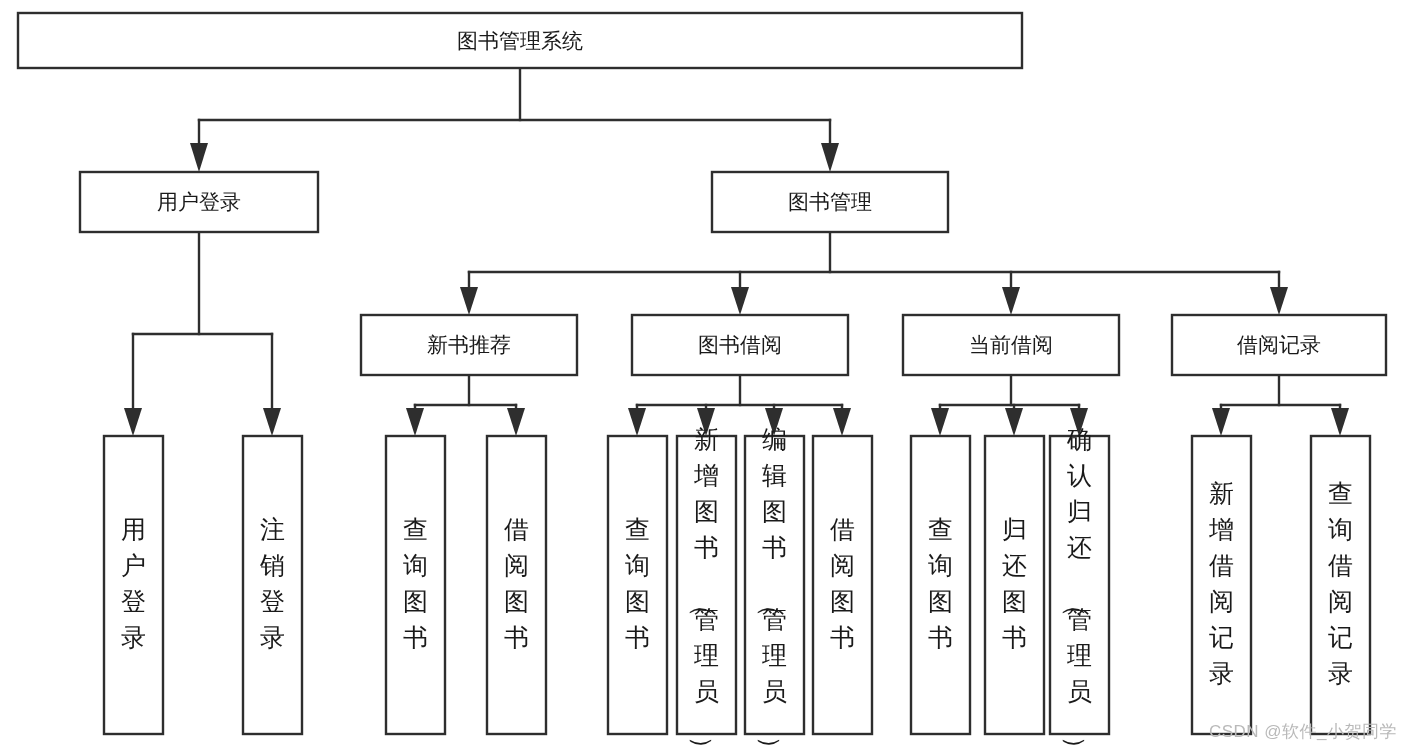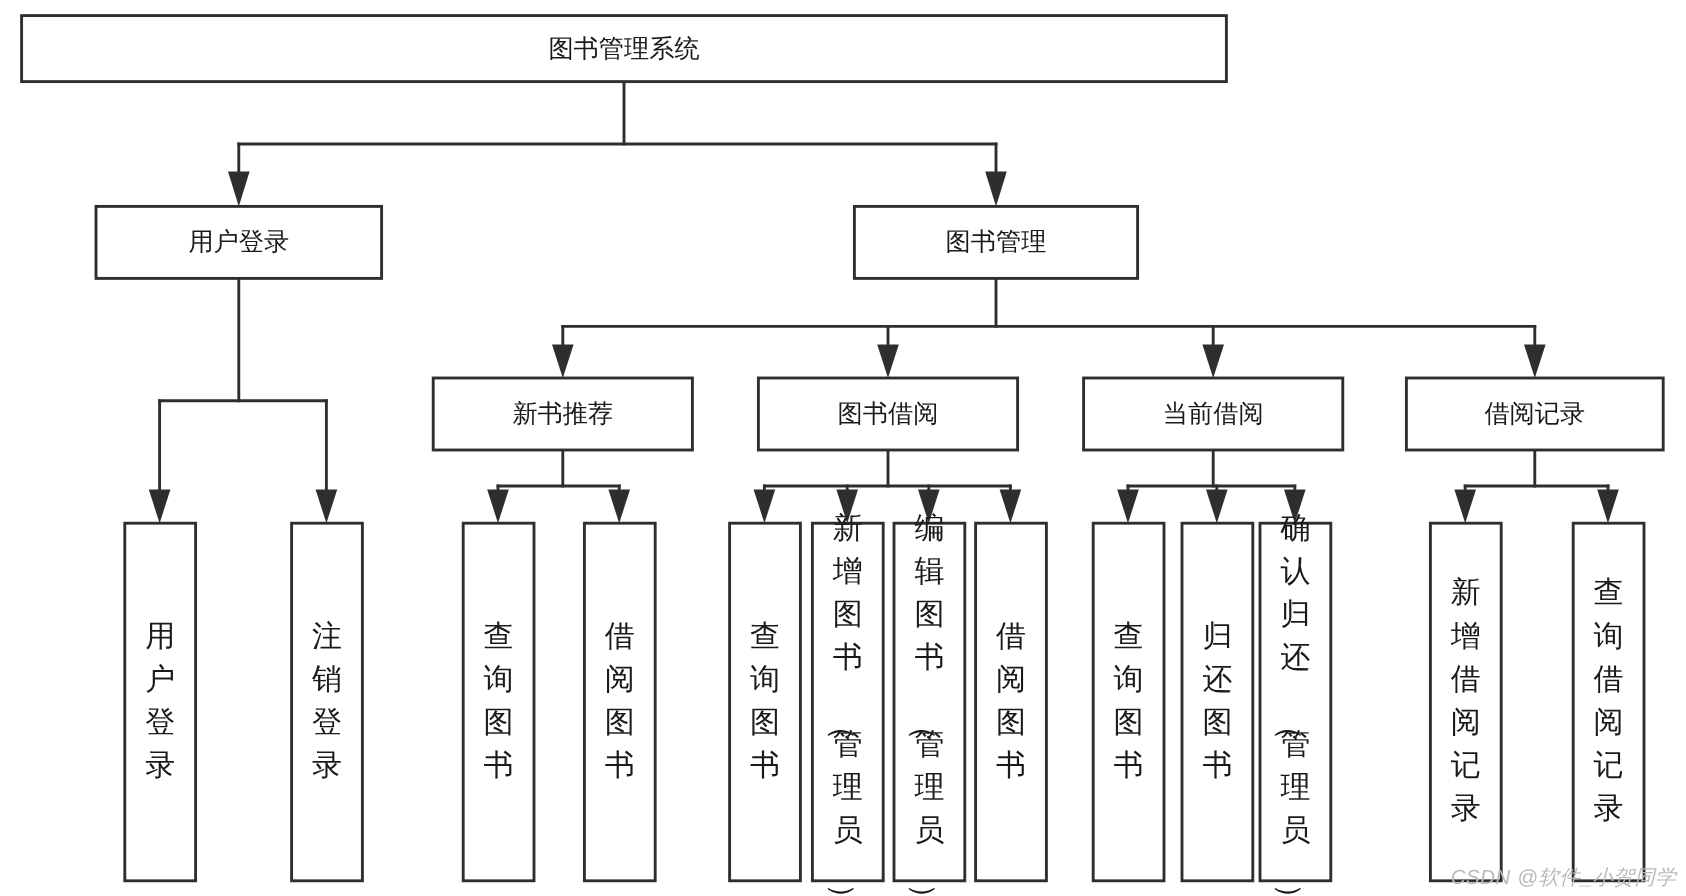--- a/index.html
+++ b/index.html
@@ -50,21 +50,20 @@
   .watermark {
     position: absolute;
     right: 8px;
     bottom: 4px;
     font-family: "Liberation Sans", "DejaVu Sans", sans-serif;
     font-size: 17px;
     color: #b9b9b9;
     white-space: nowrap;
     letter-spacing: 0.5px;
     user-select: none;
-    font-style: italic;
   }
 </style>
 </head>
 <body>
 
 <svg id="diagram" viewBox="0 0 1405 747" xmlns="http://www.w3.org/2000/svg">
 
   <g>
 
     <path class="connector" d="M 520 68 L 520 120"></path>

